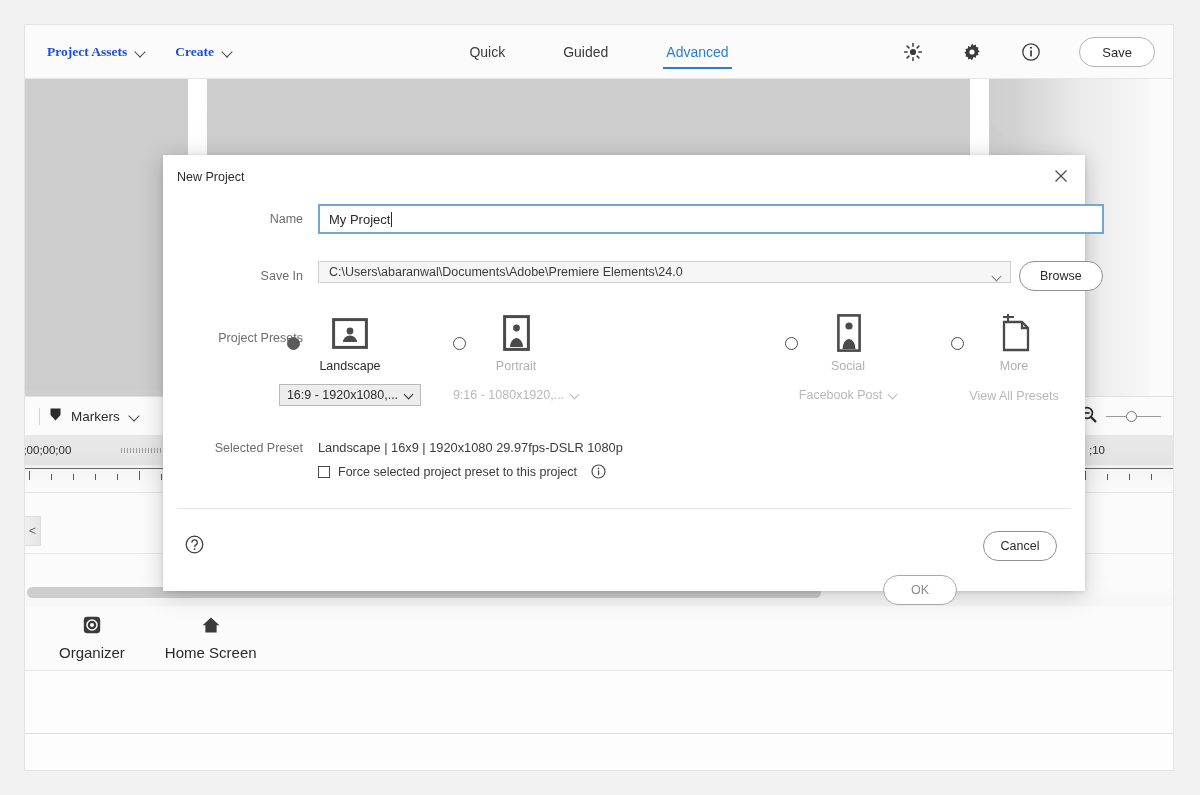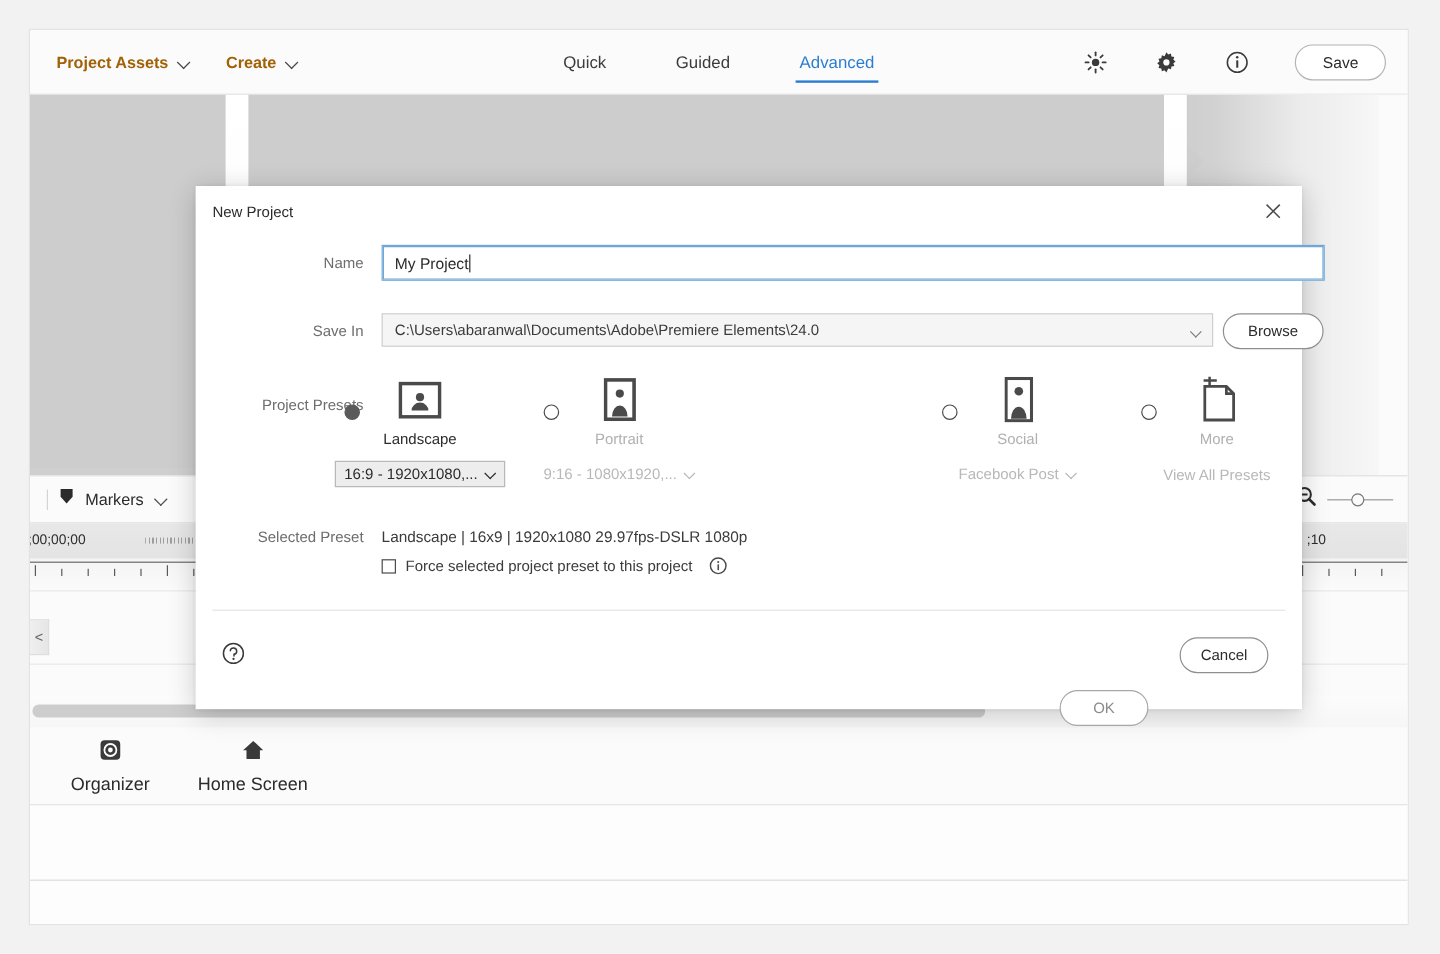--- a/index.html
+++ b/index.html
@@ -20,21 +20,21 @@
   }
 
   
   .topbar {
     position: relative;
     height: 54px;
     background: #fbfbfb;
     border-bottom: 1px solid #e6e6e6;
   }
   .tb-left { position: absolute; left: 22px; top: 0; height: 54px; display: flex; align-items: center; gap: 30px; }
-  .menu-item { display: flex; align-items: center; gap: 9px; font-size: 13.5px; color: #a16207; font-weight: 600; cursor: default; }
+  .menu-item { display: flex; align-items: center; gap: 9px; font-size: 13.5px; color: #1d4ed8; font-weight: 600; cursor: default; font-family: Liberation Serif, serif; }
   .caret { width: 9px; height: 9px; position: relative; }
   .caret::after {
     content: ""; position: absolute; left: 0; top: 0;
     width: 7px; height: 7px;
     border-right: 1.6px solid #4a4a4a; border-bottom: 1.6px solid #4a4a4a;
     transform: rotate(45deg);
   }
   .tb-center { position: absolute; left: 0; right: 0; top: 0; height: 54px; display: flex; align-items: center; justify-content: center; gap: 58px; }
   .tab { font-size: 14px; color: #3b3b3b; position: relative; height: 54px; display: flex; align-items: center; cursor: default; }
   .tab.active { color: #2a7dd1; }
@@ -148,21 +148,21 @@
   .field {
     position: absolute; left: 155px;
     height: 30px; background: #fff;
     border: 1px solid #9c9c9c; font-size: 13px; color: #2b2b2b;
     display: flex; align-items: center; padding: 0 10px;
   }
   .field.focused { border-color: #6fa8d6; box-shadow: inset 0 0 0 1px #6fa8d6; }
   .caret-bar { display:inline-block; width:1px; height:15px; background:#2b2b2b; margin-left:1px; }
   .sel-field {
     position: absolute; left: 155px;
-    height: 28px; background: #f5f5f5; border: 1px solid #cfcfcf;
+    height: 22px; background: #f5f5f5; border: 1px solid #cfcfcf;
     font-size: 12.5px; color: #3b3b3b; display: flex; align-items: center;
     padding: 0 26px 0 10px;
   }
   .sel-chev { position: absolute; right: 9px; top: 11px; width: 8px; height: 8px; }
   .sel-chev::after {
     content:""; position:absolute; left:0; top:0; width:6px; height:6px;
     border-right:1.3px solid #7a7a7a; border-bottom:1.3px solid #7a7a7a;
     transform: rotate(45deg);
   }
   .browse-btn {

